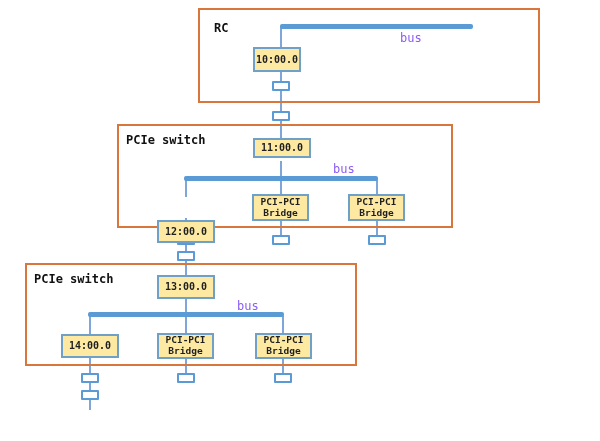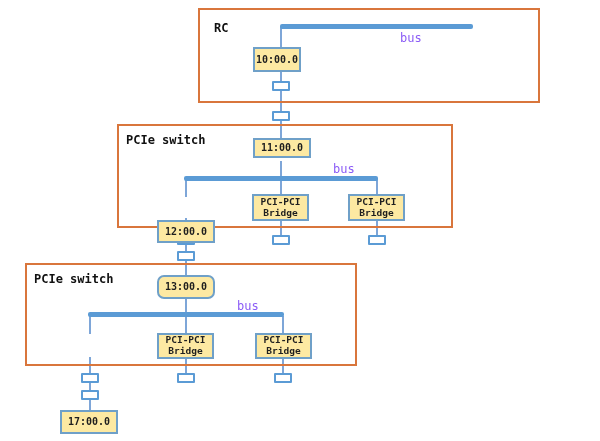--- a/index.html
+++ b/index.html
@@ -138,27 +138,27 @@
 
   <div class="node" style="left:252px; top:194px; width:57px; height:27px; font-size:9.5px;">
     <span class="l2">PCI-PCI</span>
     <span class="l2">Bridge</span>
   </div>
   <div class="node" style="left:348px; top:194px; width:57px; height:27px; font-size:9.5px;">
     <span class="l2">PCI-PCI</span>
     <span class="l2">Bridge</span>
   </div>
 
-  <div class="node" style="left:157px; top:275px; width:58px; height:24px;border-radius:7px;">13:00.0</div>
+  <div class="node" style="left:157px; top:275px; width:58px; height:24px;">13:00.0</div>
+  <div class="node" style="left:61px;  top:334px; width:58px; height:24px;">14:00.0</div>
 
   <div class="node" style="left:157px; top:333px; width:57px; height:26px; font-size:9.5px;">
     <span class="l2">PCI-PCI</span>
     <span class="l2">Bridge</span>
   </div>
   <div class="node" style="left:255px; top:333px; width:57px; height:26px; font-size:9.5px;">
     <span class="l2">PCI-PCI</span>
     <span class="l2">Bridge</span>
   </div>
 
-  <div class="node" style="left:60px; top:410px; width:58px; height:24px;">17:00.0</div>
 
 
 </div>
 
 </body></html>

